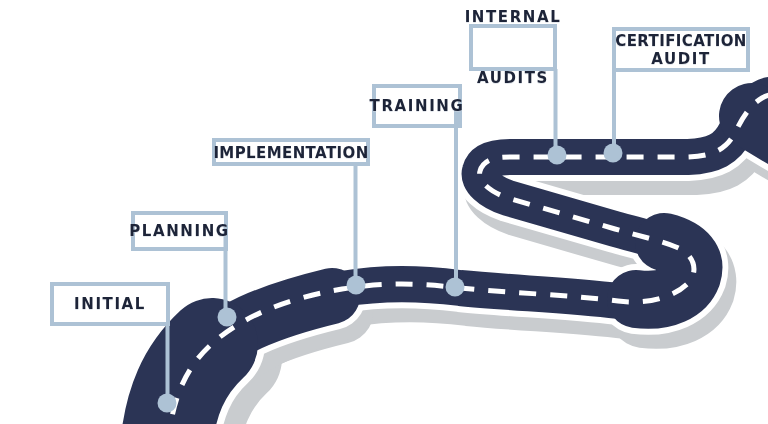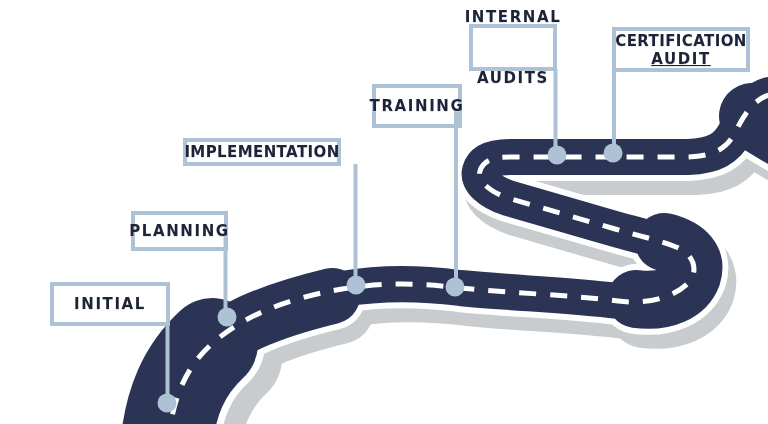--- a/index.html
+++ b/index.html
@@ -106,28 +106,28 @@
       </g>
   </svg>
 
   <div id="milestone-layer">
       <div class="milestone-box" style="left: 50px; top: 282px; width: 120px; height: 44px; gap: 31px;">
         <span class="milestone-line" style="letter-spacing: 1.6px;">INITIAL</span>
       </div>
       <div class="milestone-box" style="left: 131px; top: 199px; width: 97px; height: 40px; margin-top: 12px;">
         <span class="milestone-line" style="letter-spacing: 1.6px;">PLANNING</span>
       </div>
-      <div class="milestone-box" style="left: 183px; top: 138px; width: 158px; height: 28px;">
+      <div class="milestone-box" style="left: 212px; top: 138px; width: 158px; height: 28px; justify-content: flex-end;">
         <span class="milestone-line" style="letter-spacing: 0.4px;">IMPLEMENTATION</span>
       </div>
       <div class="milestone-box" style="left: 372px; top: 84px; width: 90px; height: 44px;">
         <span class="milestone-line" style="letter-spacing: 1.6px;">TRAINING</span>
       </div>
       <div class="milestone-box" style="left: 469px; top: 24px; width: 88px; height: 47px;">
         <span class="milestone-line" style="letter-spacing: 1.6px;">INTERNAL</span>
         <span class="milestone-line" style="letter-spacing: 1.6px; margin-top: 43px;">AUDITS</span>
       </div>
       <div class="milestone-box" style="left: 612px; top: 27px; width: 138px; height: 45px;">
         <span class="milestone-line" style="letter-spacing: 0.4px;">CERTIFICATION</span>
-        <span class="milestone-line" style="letter-spacing: 1.6px; text-decoration: underline;">AUDIT</span>
+        <span class="milestone-line" style="letter-spacing: 1.6px;">AUDIT</span>
       </div>
     </div>
 </div>
 
 </body></html>

